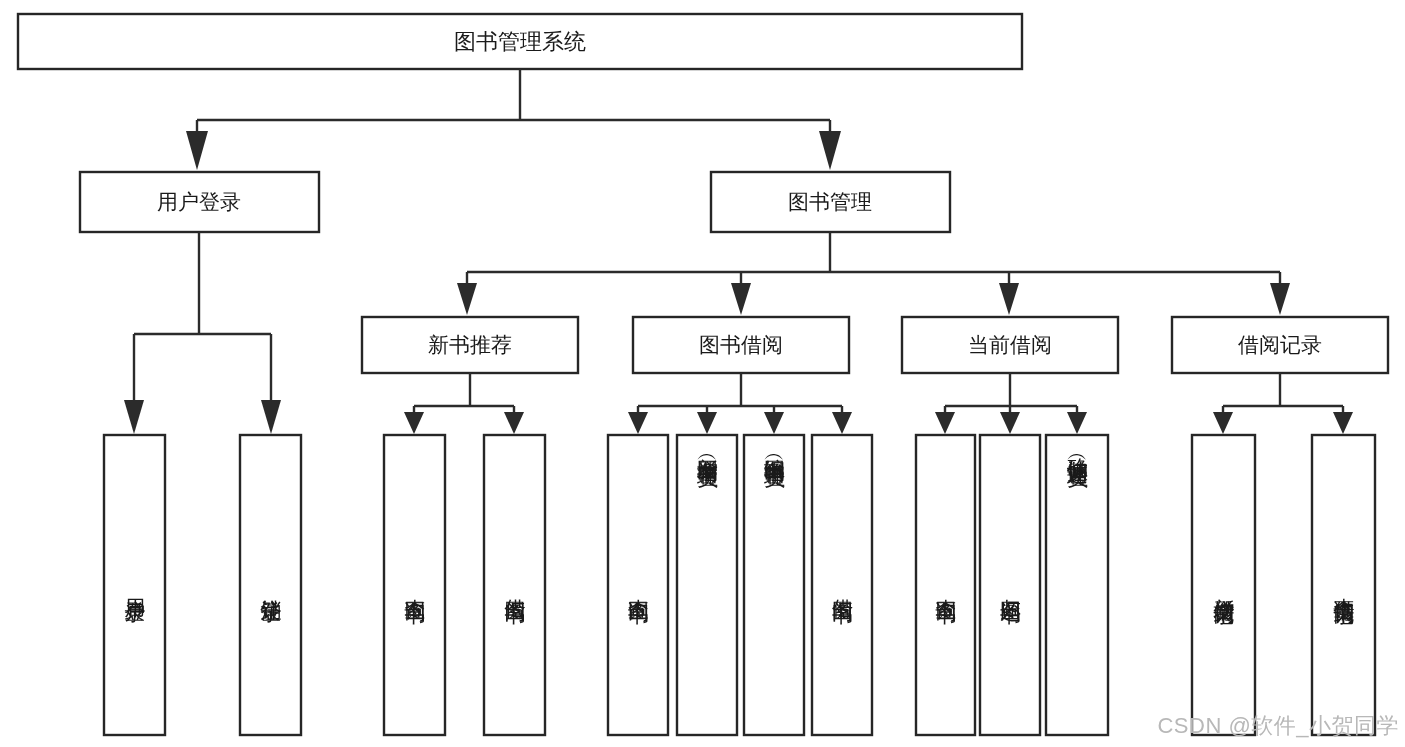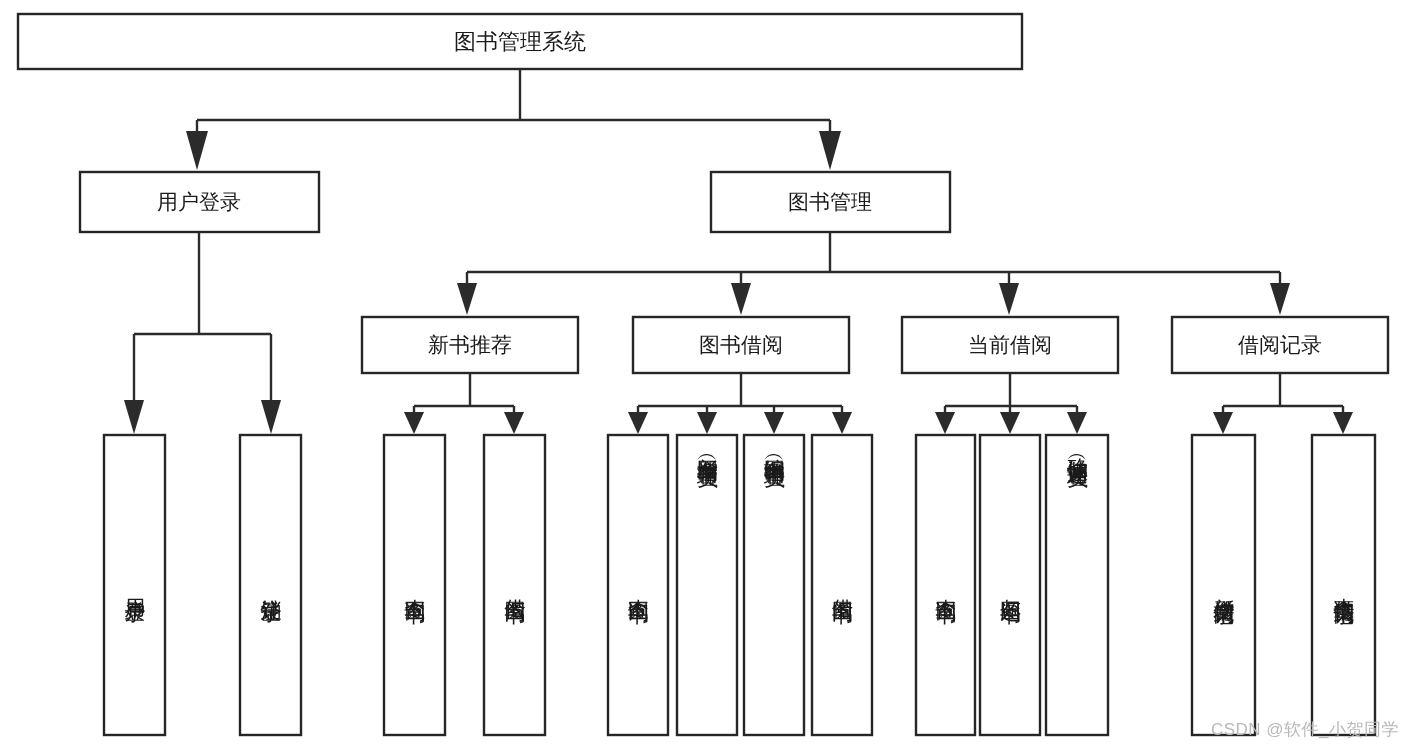--- a/index.html
+++ b/index.html
@@ -70,21 +70,21 @@
     line-height: 1.18;
     color: #1a1a1a;
     letter-spacing: 1.5px;
     white-space: nowrap;
   }
   .watermark {
     position: absolute;
     right: 6px;
     bottom: 6px;
     font-family: "Liberation Sans", "DejaVu Sans", sans-serif;
-    font-size: 17px;
+    font-size: 22px;
     color: #b8b8b8;
     white-space: nowrap;
     letter-spacing: 0.5px;
   }
 </style>
 </head>
 <body>
 
 <div id="diagram-root">
 

